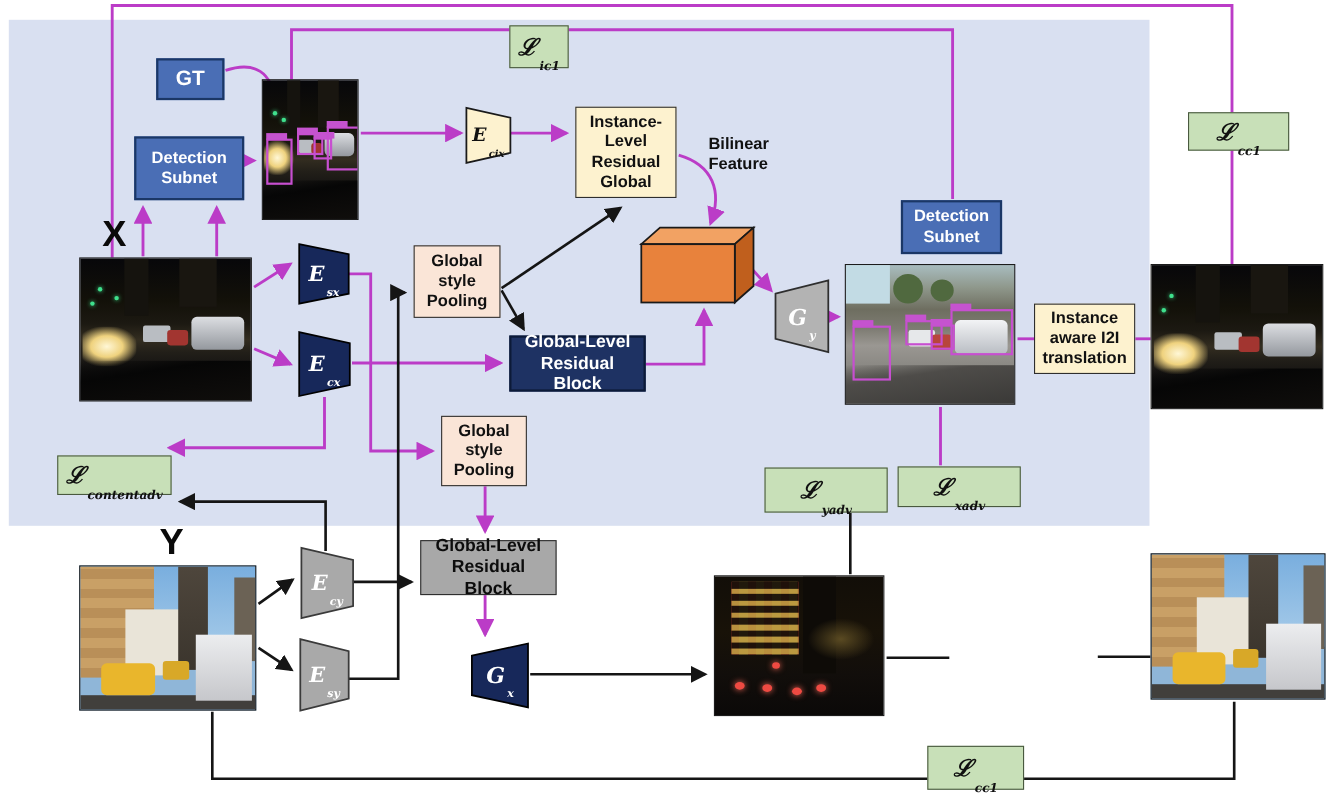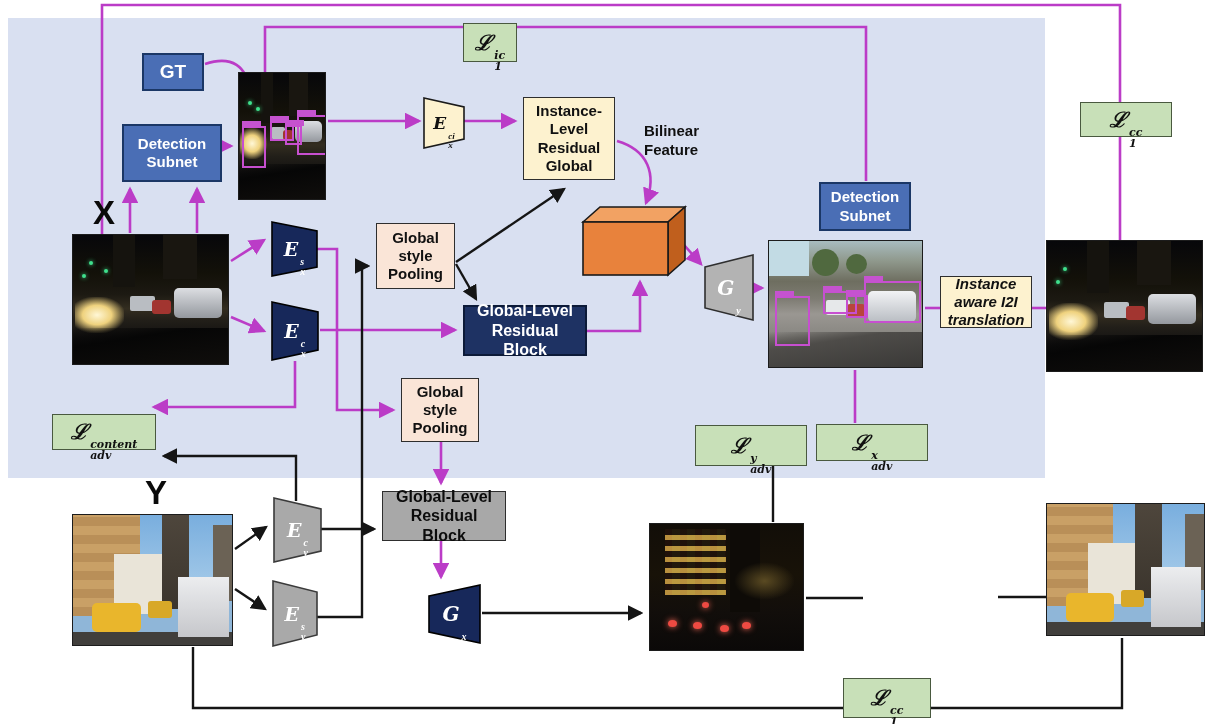--- a/index.html
+++ b/index.html
@@ -14,25 +14,25 @@
   .cream{background:#fdf2cf;border:1.6px solid #2e2e2e;color:#111;font-weight:bold;font-size:15px;}
   .peach{background:#fae5d7;border:1.6px solid #2e2e2e;color:#111;font-weight:bold;font-size:15px;}
   .navy{background:#1e3263;border:2px solid #0c1a38;color:#fff;font-weight:bold;font-size:16px;}
   .grayb{background:#a8a8a8;border:1.8px solid #2e2e2e;color:#0c0c0c;font-weight:bold;font-size:16px;}
   .caption{position:absolute;z-index:3;font-weight:bold;color:#0a0a0a;}
   .freelabel{position:absolute;z-index:3;font-weight:bold;color:#101010;font-size:15px;line-height:1.25;}
   
   .mathbox{display:inline-flex;align-items:center;font-family:"DejaVu Serif",serif;
            font-style:italic;font-weight:bold;}
   .mbase{font-size:21px;}
-  .mscripts{display:inline-flex;flex-direction:column;line-height:1;margin-left:2px;margin-top:36px;}
+  .mscripts{display:inline-flex;flex-direction:row;line-height:1;margin-left:2px;margin-top:36px;}
   .msup,.msub{font-size:11px;min-height:11px;display:block;text-align:left;}
   .trap-lbl .mbase{font-size:19px;color:#fff;}
   .trap-lbl.dark .mbase{color:#111;}
-  .trap-lbl .msup,.trap-lbl .msub{font-size:10px;min-height:10px;color:inherit;font-family:Liberation Serif, serif;}
+  .trap-lbl .msup,.trap-lbl .msub{font-size:10px;min-height:10px;color:inherit;}
   .trap-lbl{color:#fff;}
   .trap-lbl.dark{color:#111;}
   
   .trap{position:absolute;z-index:3;}
   .trap svg{position:absolute;left:0;top:0;overflow:visible;}
   .trap .lbl{position:absolute;inset:0;display:flex;align-items:center;justify-content:center;}
   
   .photo{position:absolute;z-index:3;border:1.6px solid #1c1c1c;overflow:hidden;box-sizing:border-box;}
   .photo>div{position:absolute;}
   .ph-night{background:linear-gradient(180deg,#07070a 0%,#131109 30%,#1c1912 46%,#332d20 57%,#221f19 66%,#111010 80%,#0b0a0a 100%);}
@@ -148,21 +148,21 @@
     </div>
   <div class="node peach" style="left:401px;top:378px;width:78px;height:64px;padding:2px 10px;">
       <span>Global style Pooling</span>
     </div>
   <div class="node navy" style="left:463px;top:305px;width:124px;height:51px;padding:2px 6px;">
       <span>Global-Level Residual Block</span>
     </div>
   <div class="node grayb" style="left:382px;top:491px;width:124px;height:50px;padding:2px 6px;">
       <span>Global-Level Residual Block</span>
     </div>
-  <div class="node cream" style="left:940px;top:276px;width:92px;height:52px;padding:2px 6px;font-style:italic;">
+  <div class="node cream" style="left:940px;top:276px;width:92px;height:64px;padding:2px 6px;">
       <span>Instance aware I2I translation</span>
     </div>
 
   <div class="trap" style="left:583px;top:207px;width:102px;height:68px;">
     <svg width="102" height="68" viewBox="0 0 102 68">
       <polygon points="0,15 17,0 102,0 85,15" fill="#f2a263" stroke="#1a1a1a" stroke-width="1.6"></polygon>
       <polygon points="85,15 102,0 102,53 85,68" fill="#c05f1d" stroke="#1a1a1a" stroke-width="1.6"></polygon>
       <rect x="0" y="15" width="85" height="53" fill="#e8823c" stroke="#1a1a1a" stroke-width="1.6"></rect>
     </svg>
   </div>

